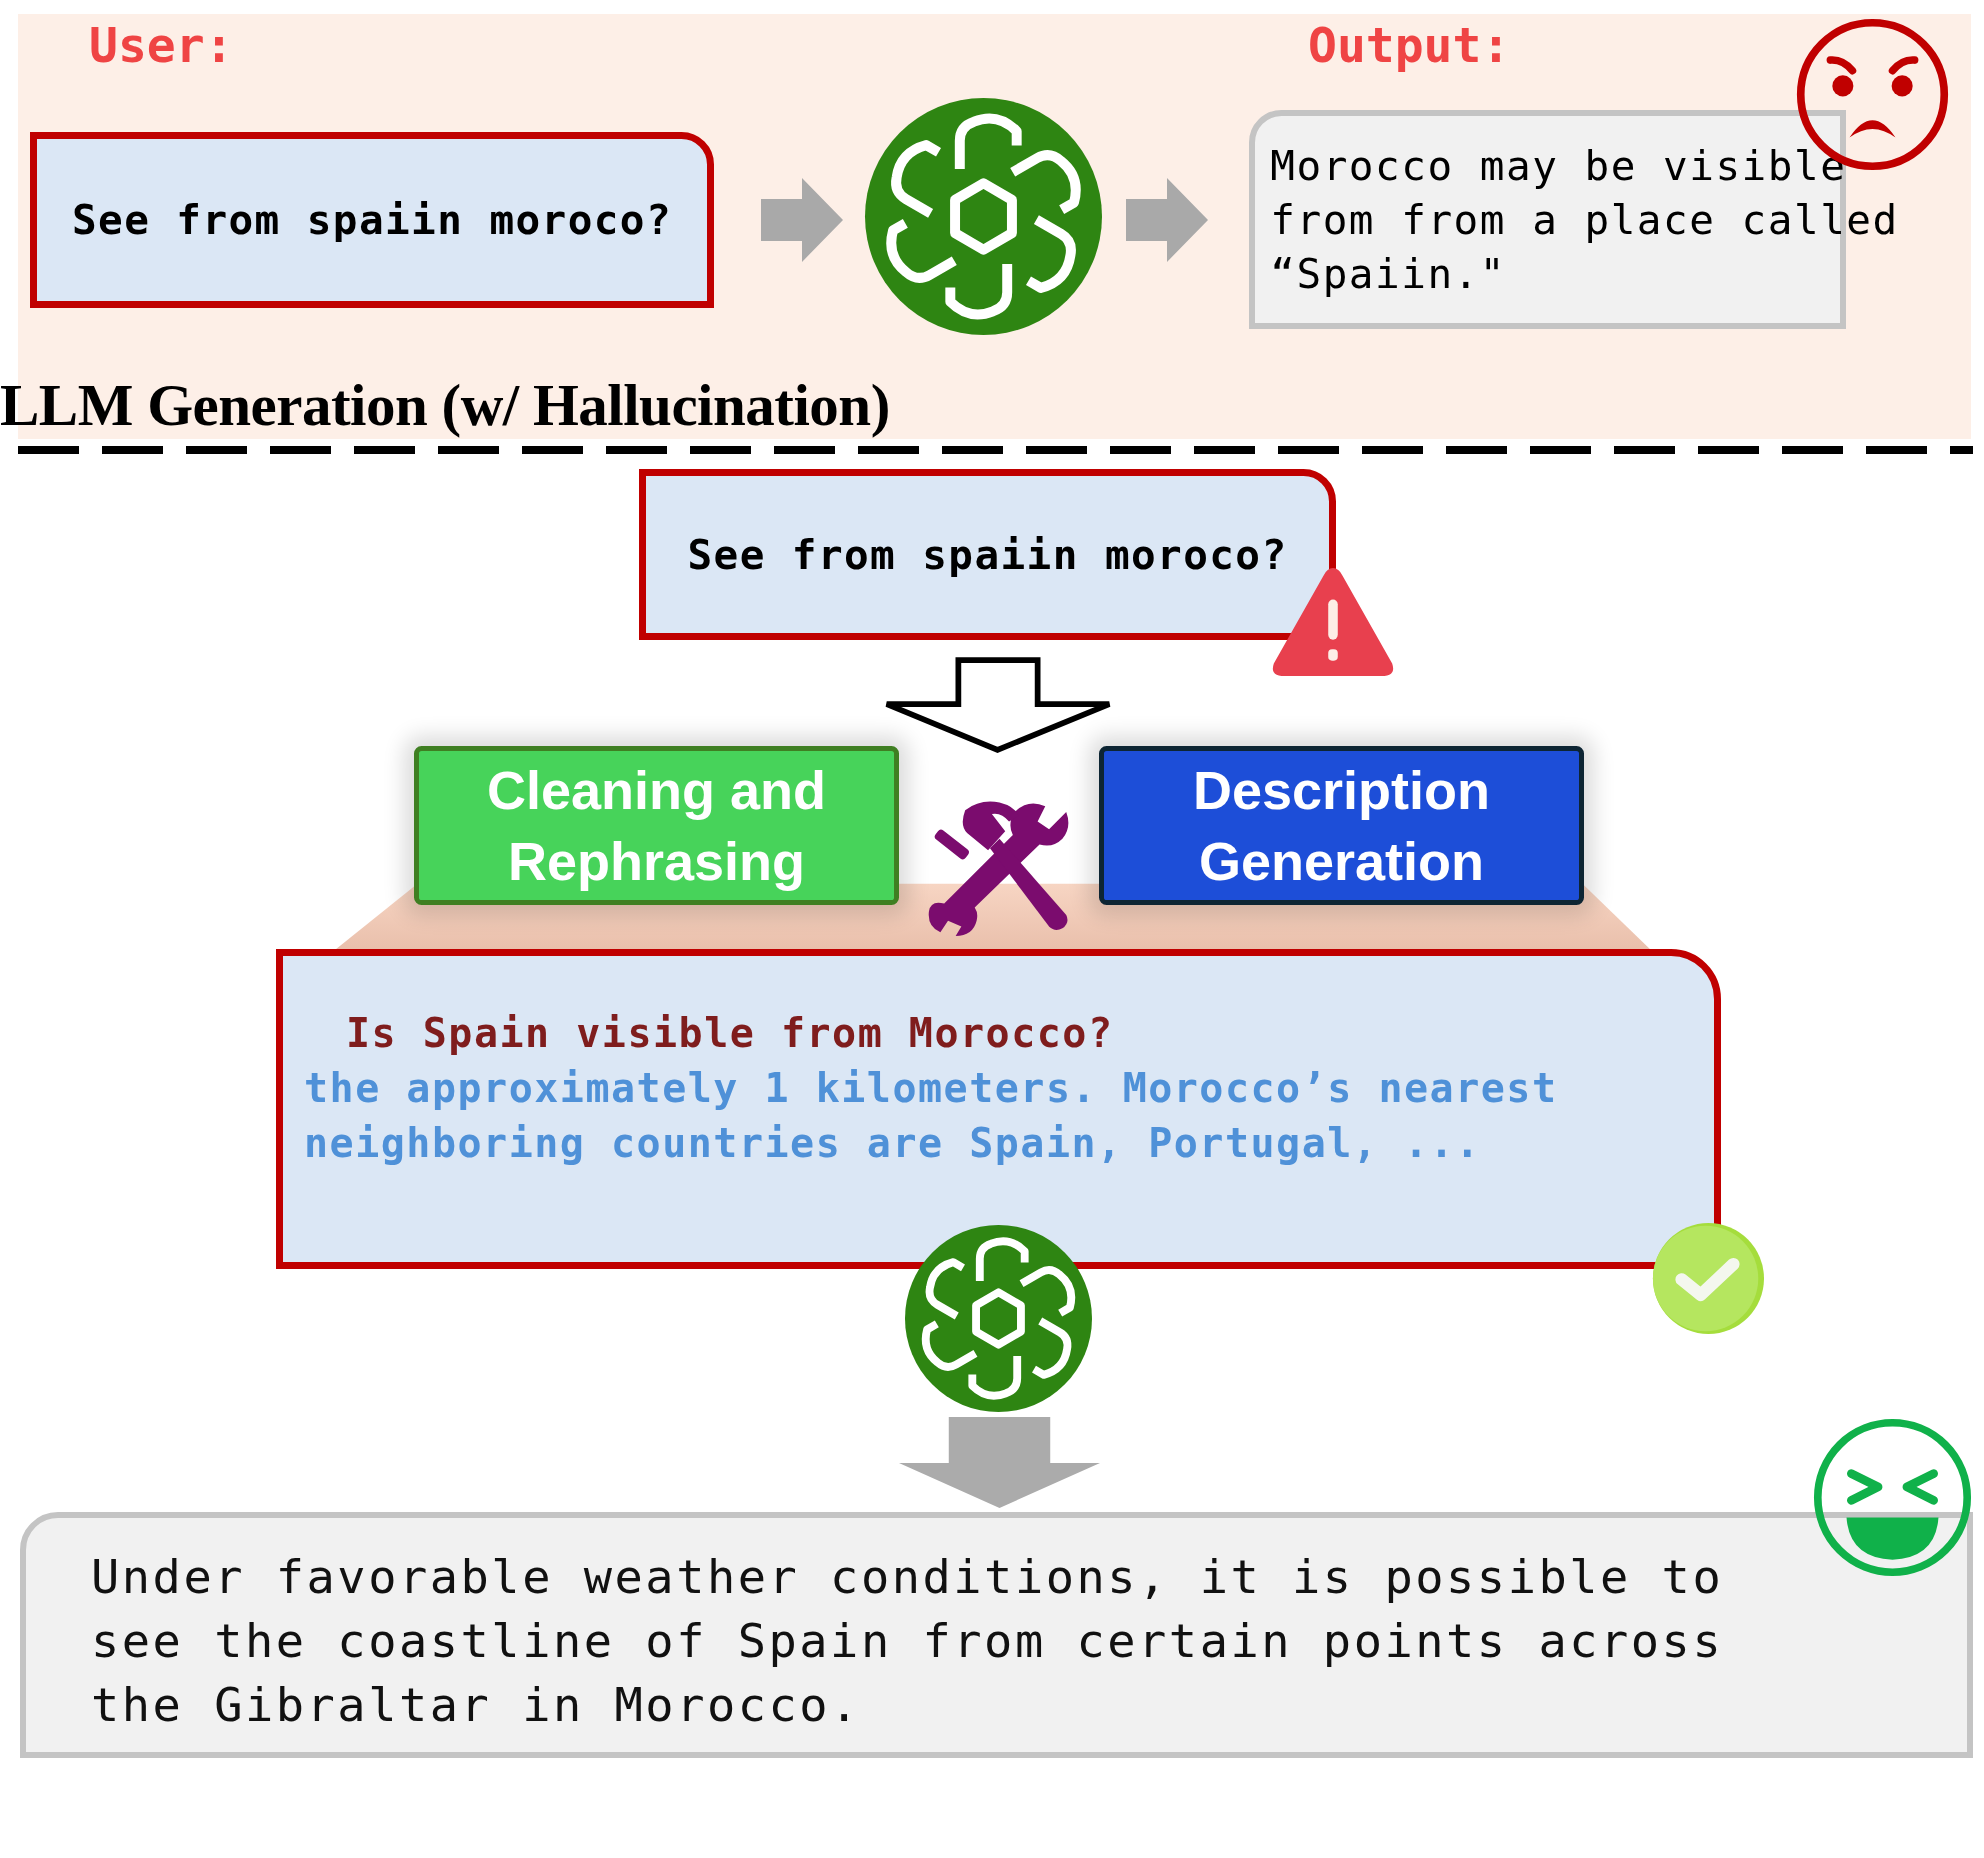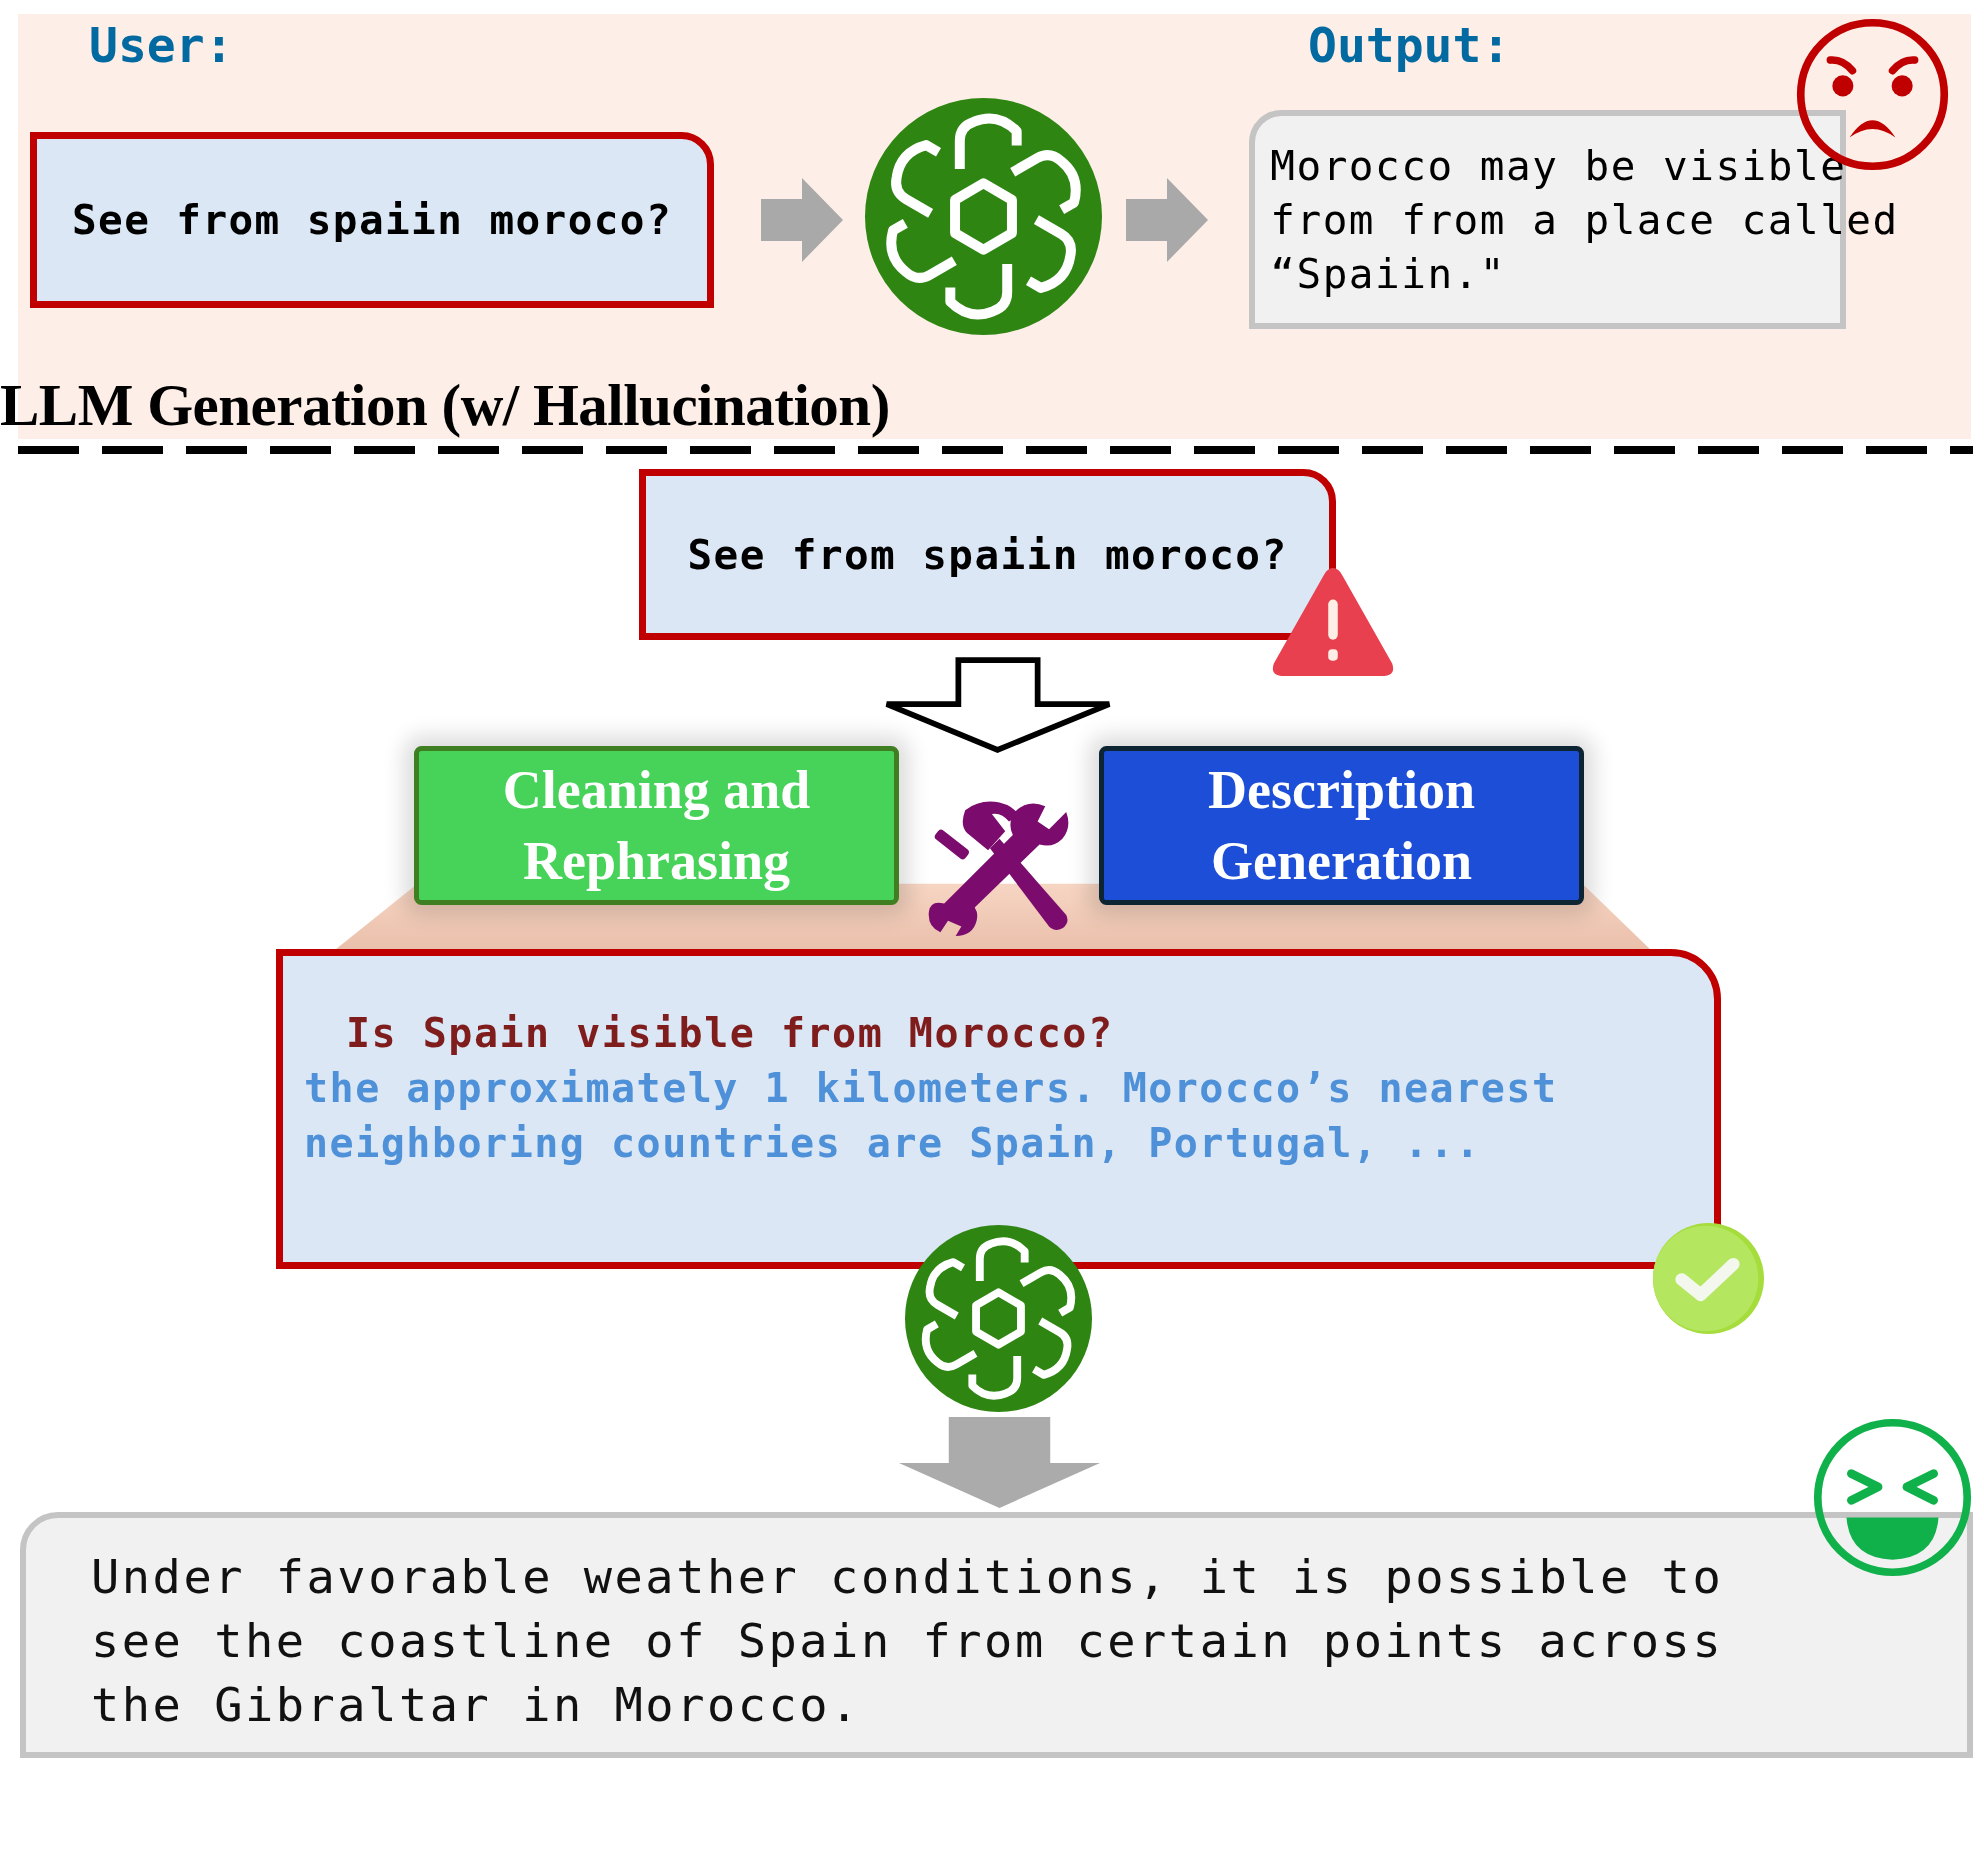--- a/index.html
+++ b/index.html
@@ -1,26 +1,26 @@
 <!DOCTYPE html>
 <html><head>
 <meta charset="utf-8">
 <style>
   html, body { margin: 0; padding: 0; background: #ffffff; }
   body { width: 1984px; height: 1858px; position: relative; overflow: hidden; font-family: "Liberation Sans", sans-serif; }
   .abs { position: absolute; }
   .top-bg { left: 18px; top: 14.3px; width: 1953px; height: 425px; background: #fdefe7; }
-  .section-label { font-family: "DejaVu Sans Mono", monospace; font-weight: bold; font-size: 48px; color: #0369a1; line-height: 1; }
+  .section-label { font-family: "DejaVu Sans Mono", monospace; font-weight: bold; font-size: 48px; color: #ef4444; line-height: 1; }
   .query-box { box-sizing: border-box; background: #dbe7f5; border: 7.6px solid #c00000; border-top-right-radius: 32.5px; display: flex; align-items: center; justify-content: center; }
   .query-text { font-family: "DejaVu Sans Mono", monospace; font-weight: bold; font-size: 41px; color: #000; white-space: nowrap; letter-spacing: 1.4px; }
   .out-box { box-sizing: border-box; background: #f1f1f1; border: 6.7px solid #c4c4c4; border-top-left-radius: 32.5px; }
   .out-text { font-family: "DejaVu Sans Mono", monospace; font-size: 41px; color: #000; line-height: 54px; white-space: pre; letter-spacing: 1.5px; }
   .title { left: 0; width: 1984px; top: 371px; text-align: left; font-family: "Liberation Serif", serif; font-weight: bold; font-size: 59px; color: #000; white-space: nowrap; letter-spacing: -0.5px; }
   .dashes { left: 18px; top: 446px; width: 1955px; height: 7.6px; background: repeating-linear-gradient(to right, #000 0, #000 61px, transparent 61px, transparent 84px); }
-  .stage-box { box-sizing: border-box; border-radius: 7.6px; display: flex; align-items: center; justify-content: center; text-align: center; color: #fff; font-family: Liberation Serif, serif; font-weight: bold; font-size: 54px; line-height: 71px; box-shadow: 0 0 21px 9.6px rgba(0,0,0,0.14); }
+  .stage-box { box-sizing: border-box; border-radius: 7.6px; display: flex; align-items: center; justify-content: center; text-align: center; color: #fff; font-family: Liberation Sans, sans-serif; font-weight: bold; font-size: 54px; line-height: 71px; box-shadow: 0 0 21px 9.6px rgba(0,0,0,0.14); }
   .stage-green { background: #47d35a; border: 5.7px solid #3f7f22; }
   .stage-blue { background: #1d4ed8; border: 5.7px solid #0d2533; }
   .main-box { box-sizing: border-box; background: #dbe7f5; border: 7.6px solid #c00000; border-top-right-radius: 50px; }
   .main-text { font-family: "DejaVu Sans Mono", monospace; font-weight: bold; font-size: 40px; line-height: 55px; white-space: pre; letter-spacing: 1.5px; }
   .final-box { box-sizing: border-box; background: #f1f1f1; border: 6.7px solid #c4c4c4; border-top-left-radius: 38px; }
   .final-text { font-family: "DejaVu Sans Mono", monospace; font-size: 47px; line-height: 64px; color: #111; white-space: pre; letter-spacing: 2.5px; }
   svg { display: block; overflow: visible; }
 </style>
 </head>
 <body>

